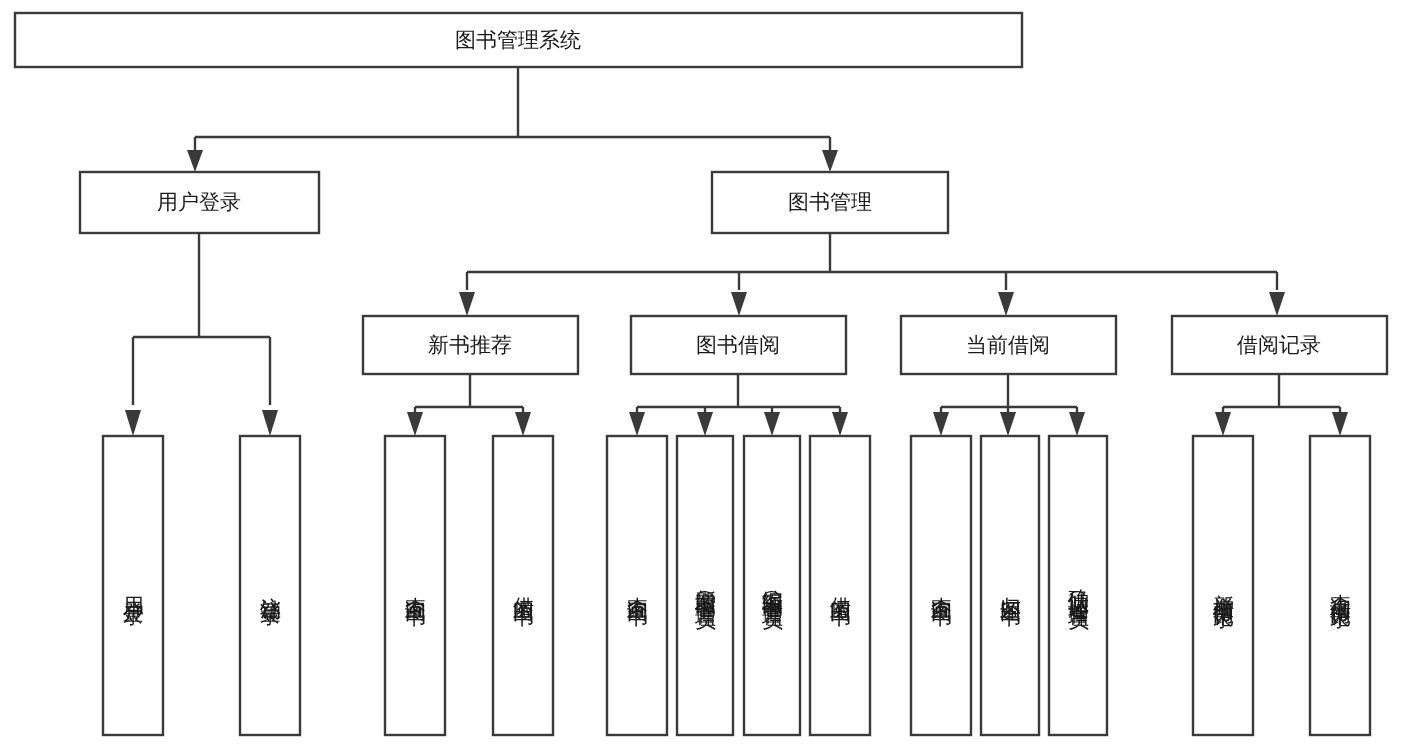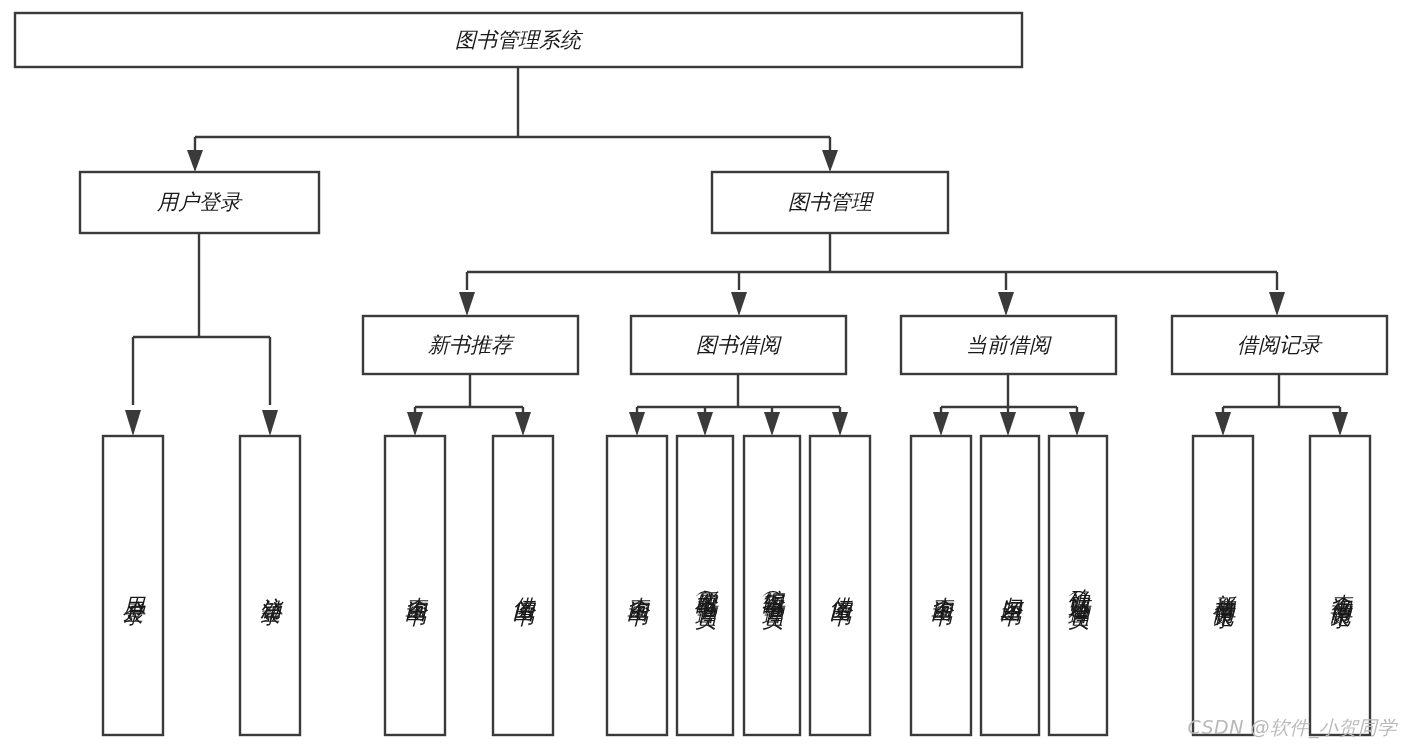--- a/index.html
+++ b/index.html
@@ -11,21 +11,20 @@
     width: 1405px;
     height: 747px;
     font-family: "DejaVu Sans", "Liberation Sans", sans-serif;
     overflow: hidden;
     position: relative;
   }
   #diagram-root {
     position: relative;
     width: 1405px;
     height: 747px;
-    font-style: italic;
   }
   svg.diagram {
     position: absolute;
     top: 0;
     left: 0;
     width: 1405px;
     height: 747px;
   }
   .node-box {
     fill: #ffffff;
@@ -211,14 +210,13 @@
   <div class="node-label-v" style="left:607px;  top:436px; width:60px; height:299px;">查询图书</div>
   <div class="node-label-v" style="left:677px;  top:436px; width:56px; height:299px;">新增图书（管理员）</div>
   <div class="node-label-v" style="left:744px;  top:436px; width:56px; height:299px;">编辑图书（管理员）</div>
   <div class="node-label-v" style="left:810px;  top:436px; width:60px; height:299px;">借阅图书</div>
   <div class="node-label-v" style="left:911px;  top:436px; width:60px; height:299px;">查询图书</div>
   <div class="node-label-v" style="left:981px;  top:436px; width:58px; height:299px;">归还图书</div>
   <div class="node-label-v" style="left:1049px; top:436px; width:58px; height:299px;">确认归还（管理员）</div>
   <div class="node-label-v" style="left:1193px; top:436px; width:60px; height:299px;">新增借阅记录</div>
   <div class="node-label-v" style="left:1310px; top:436px; width:60px; height:299px;">查询借阅记录</div>
 
-  <div class="watermark">CSDN @软件_小贺同学</div>
 </div>
 
 </body></html>

